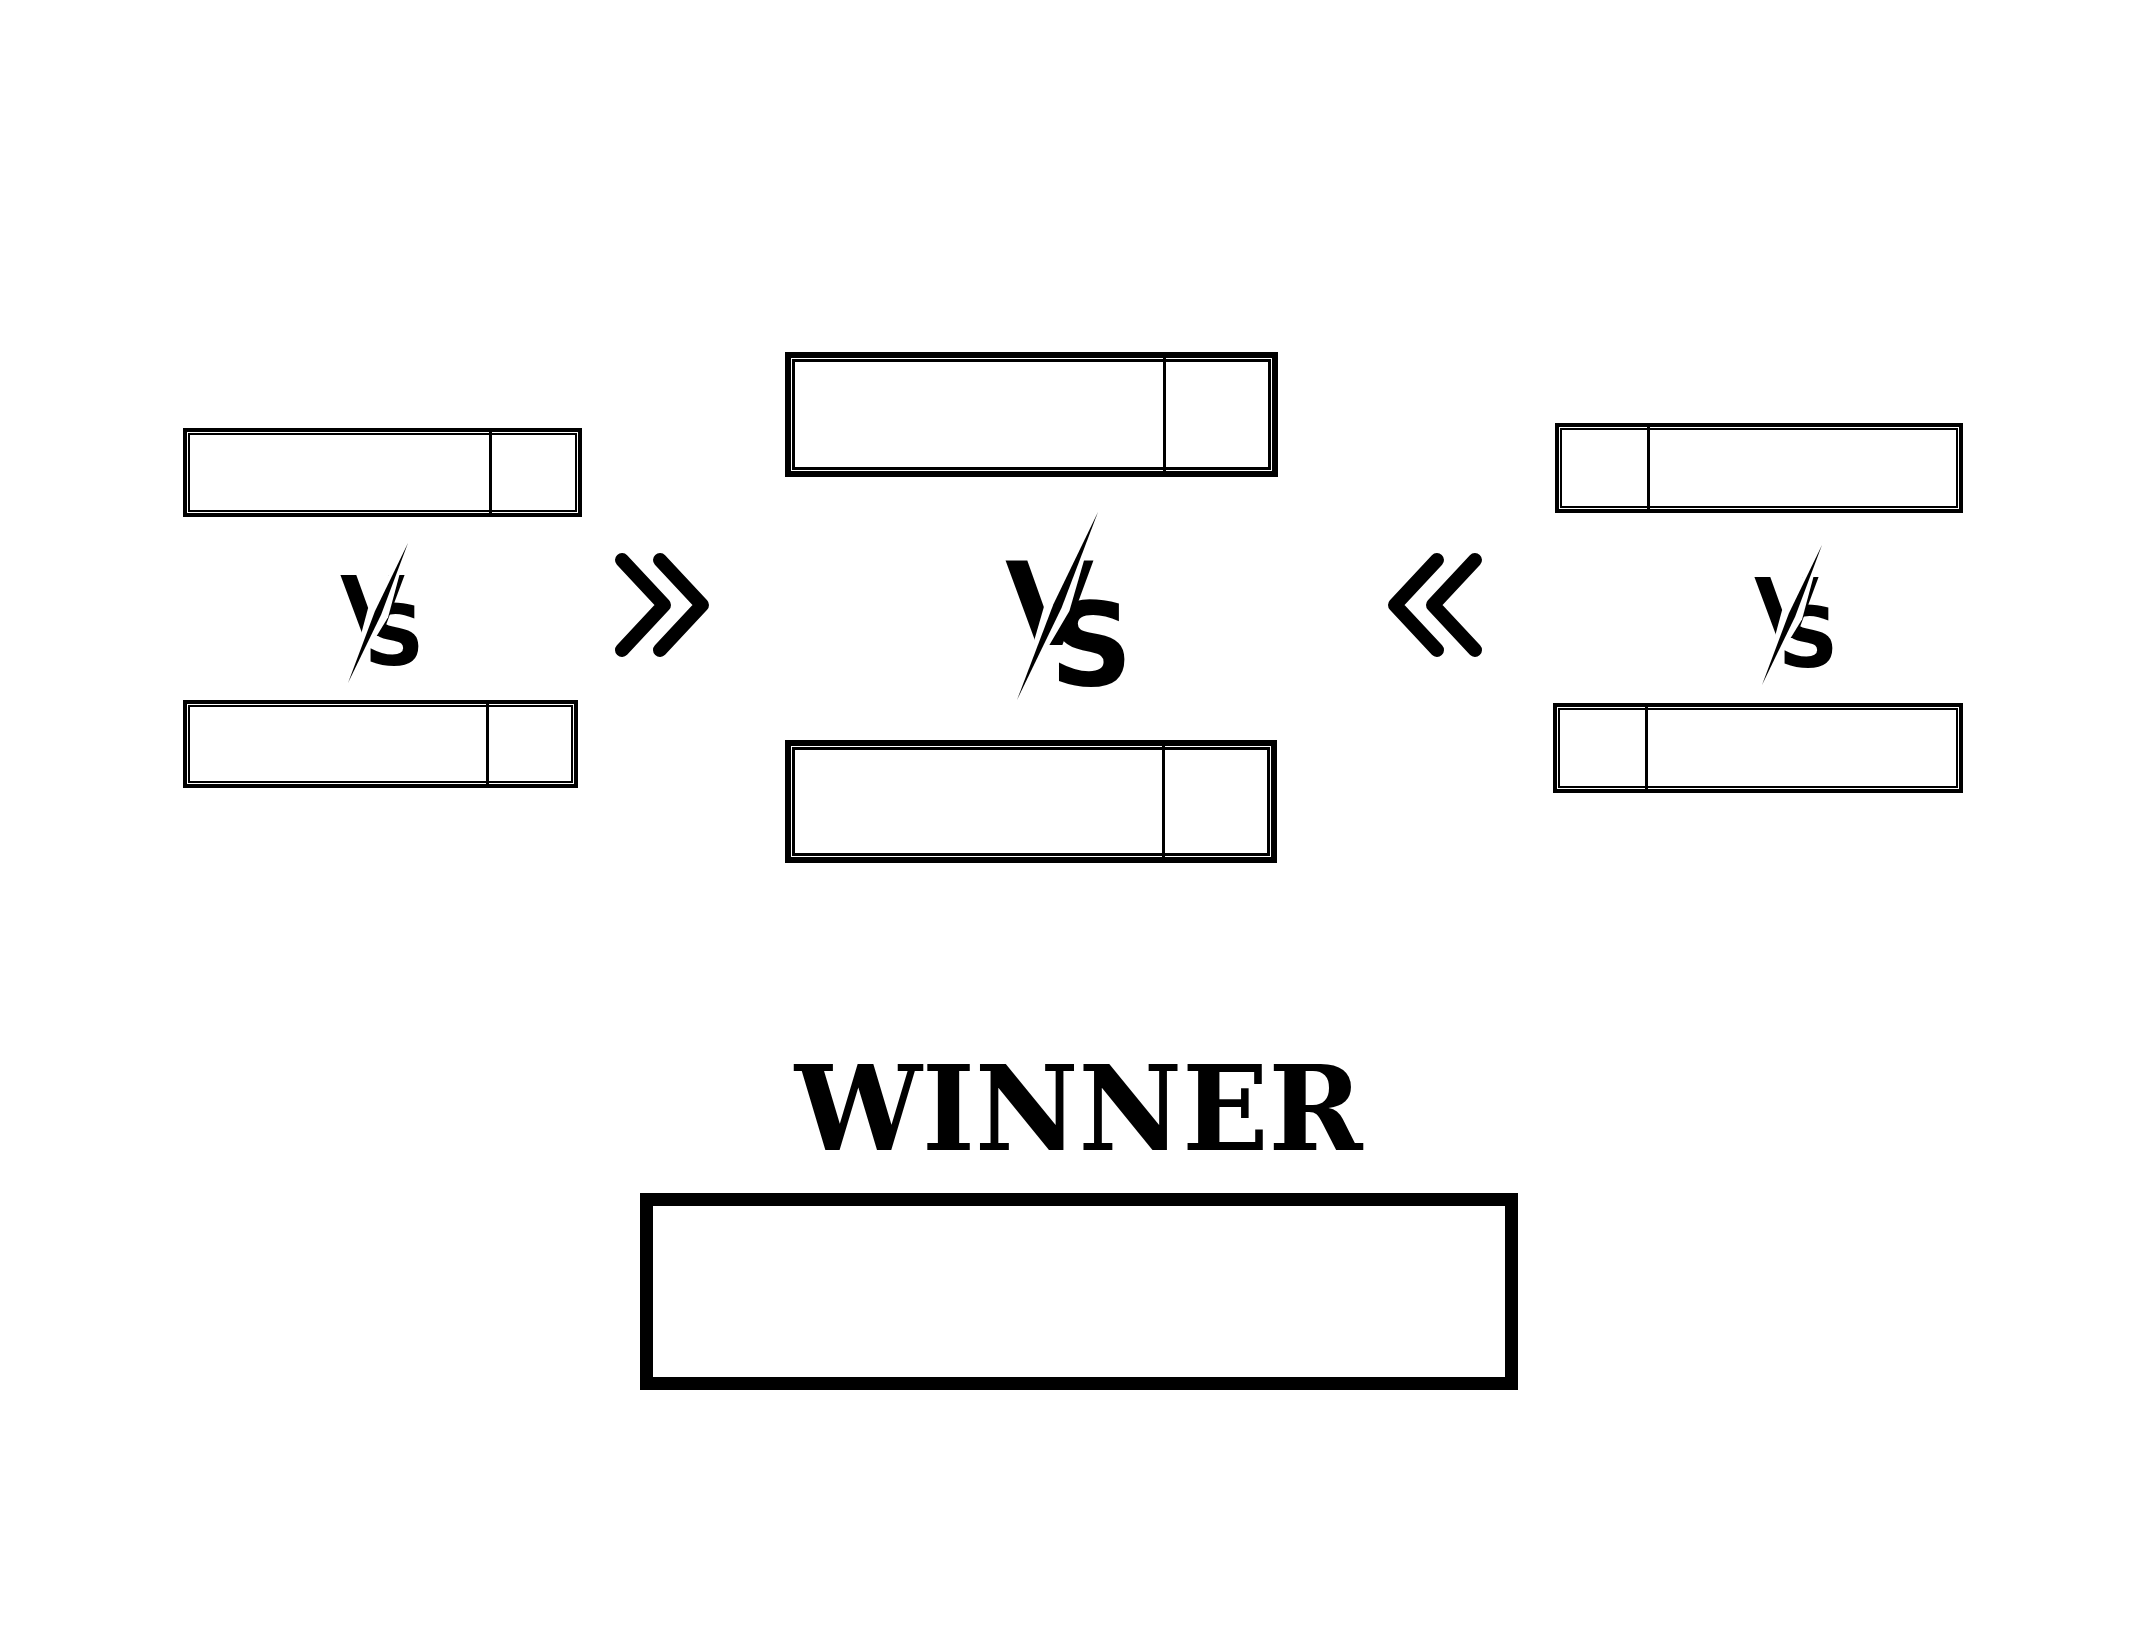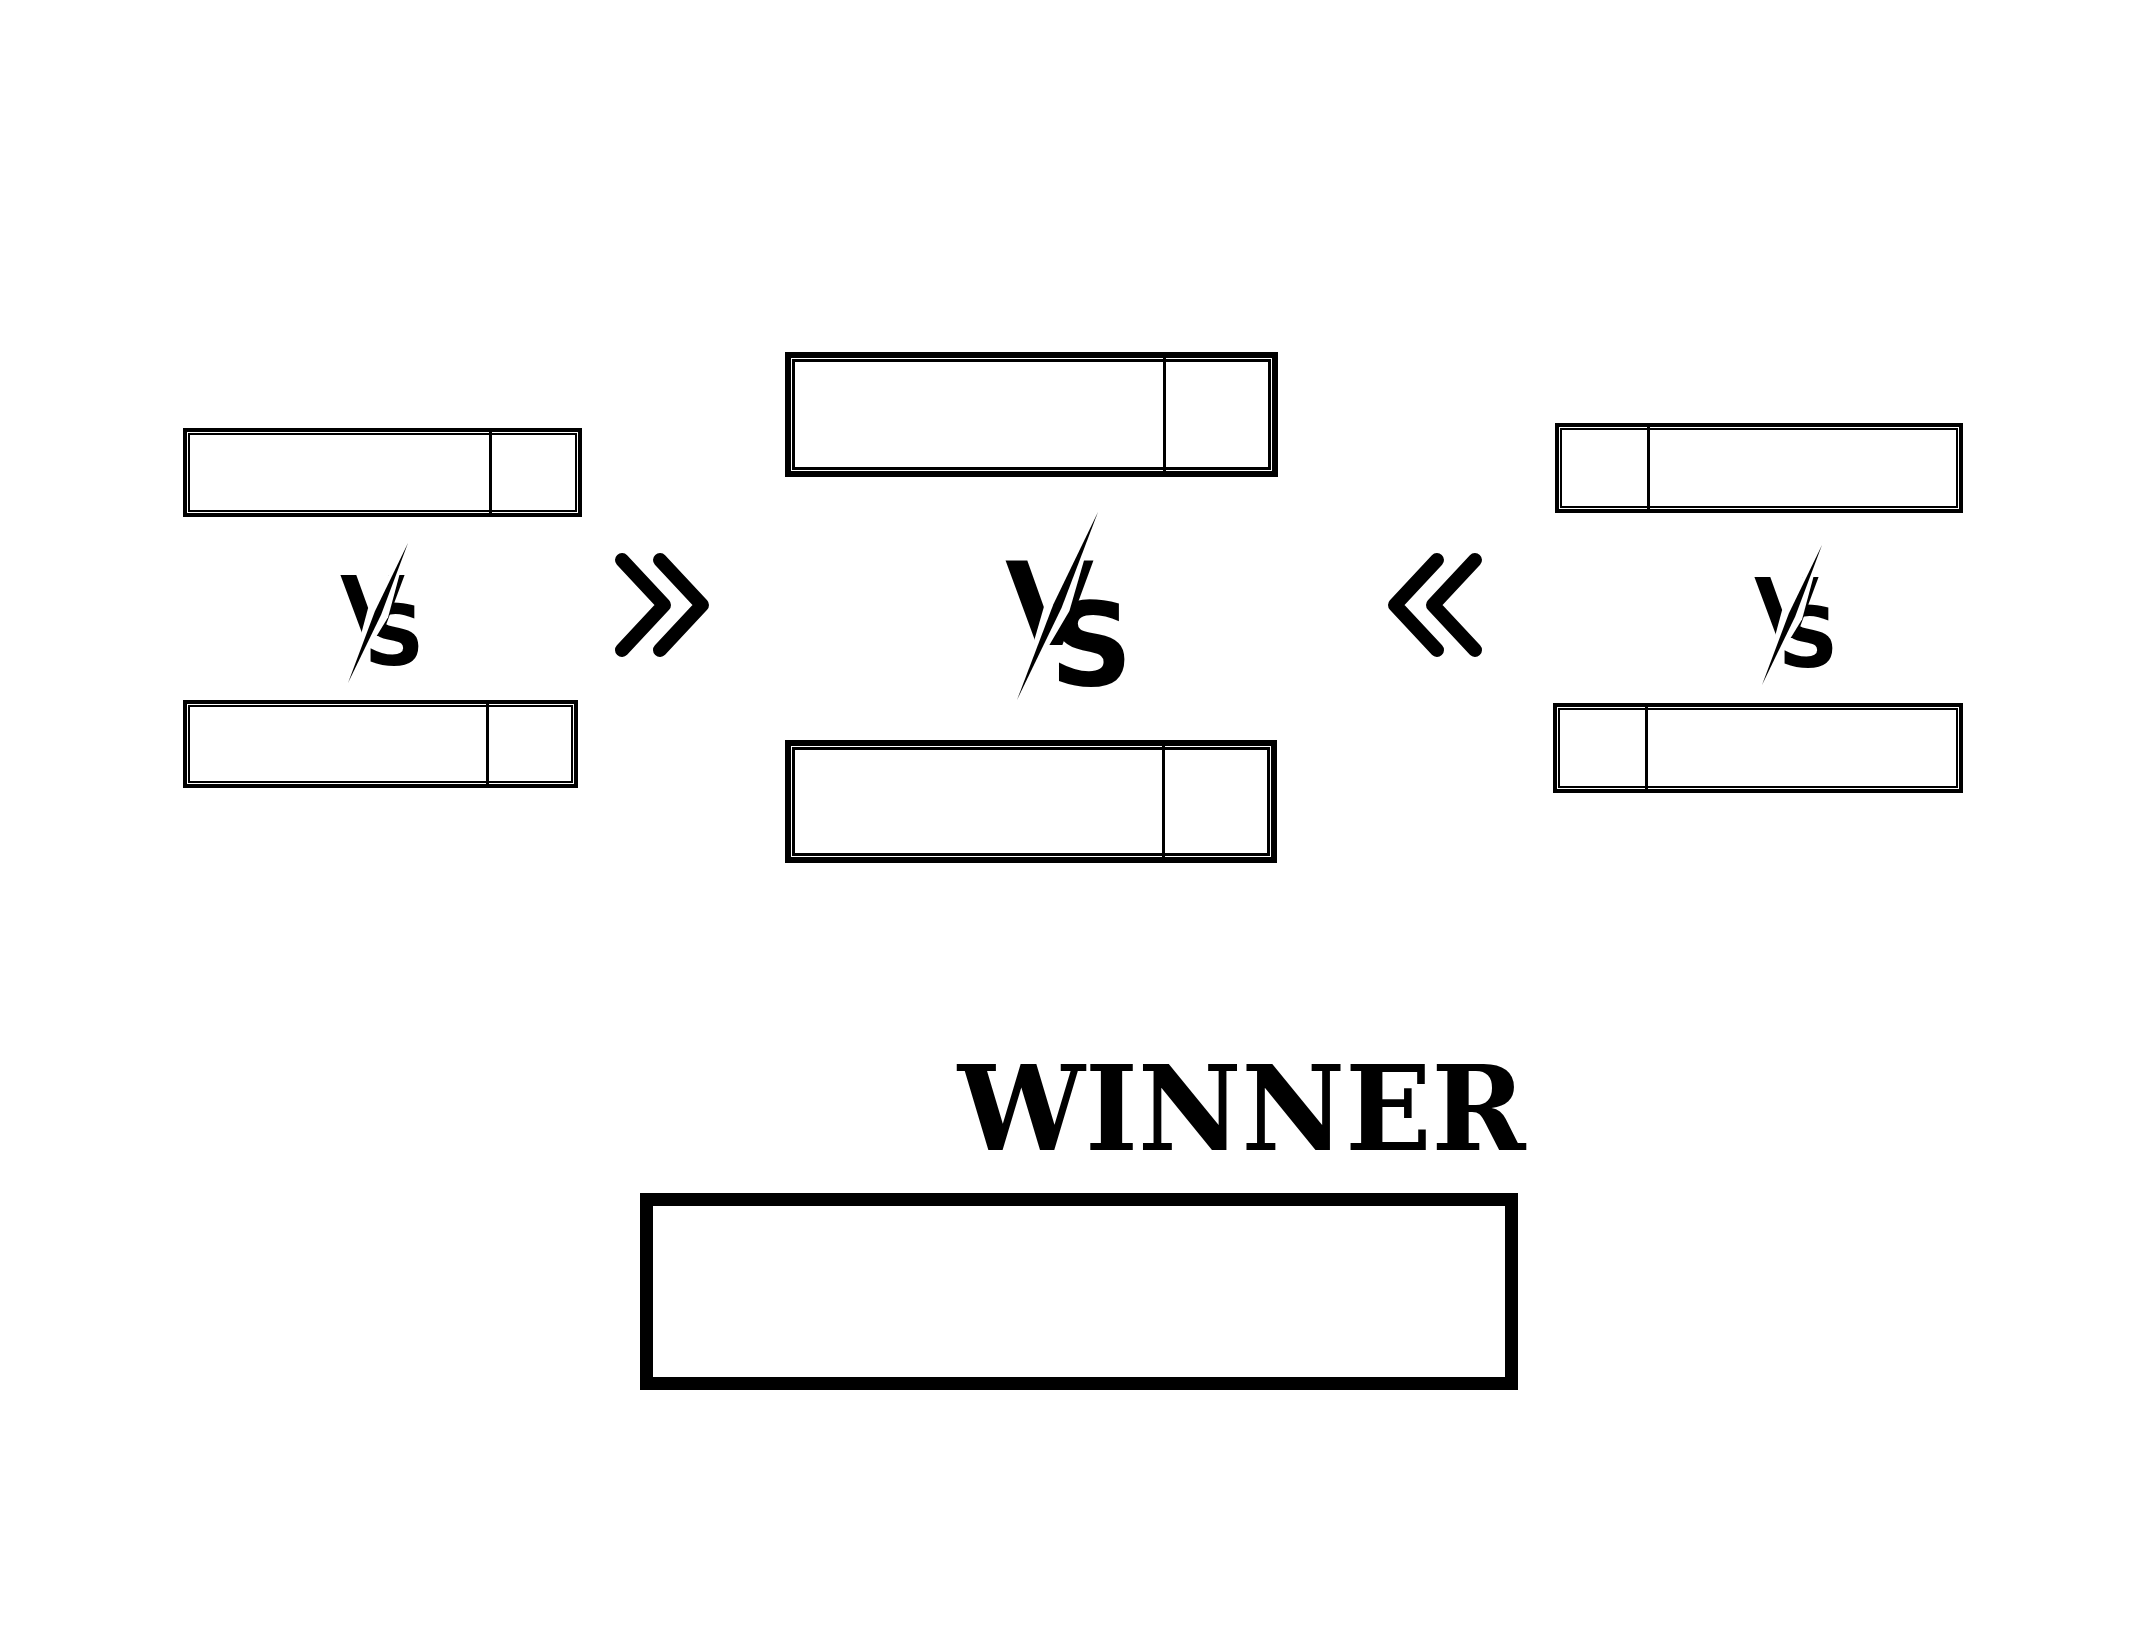--- a/index.html
+++ b/index.html
@@ -40,22 +40,22 @@
   .chev-right { left:612px;  top:550px; }
   .chev-left  { left:1385px; top:550px; }
   .vs-svg text { font-family:"DejaVu Sans", sans-serif; font-weight:bold; fill:var(--ink,#000); }
   .chevron polyline {
     fill:none; stroke:var(--ink,#000); stroke-width:14;
     stroke-linecap:round; stroke-linejoin:round;
   }
 
   
   .winner-label {
-    position:absolute; left:659px; top:1050px; width:878px;
-    text-align:right; font-family:"DejaVu Serif", serif;
+    position:absolute; left:640px; top:1050px; width:878px;
+    text-align:center; font-family:"DejaVu Serif", serif;
     font-weight:bold; font-size:118px; line-height:1; white-space:nowrap;
   }
   .winner-label span { display:inline-block; transform:scaleX(0.96); transform-origin:center; }
   .winner-box {
     position:absolute; left:640px; top:1193px; width:878px; height:197px;
     box-sizing:border-box; border:13px solid var(--ink,#000); background:#ffffff;
   }
 </style>
 </head>
 <body>

